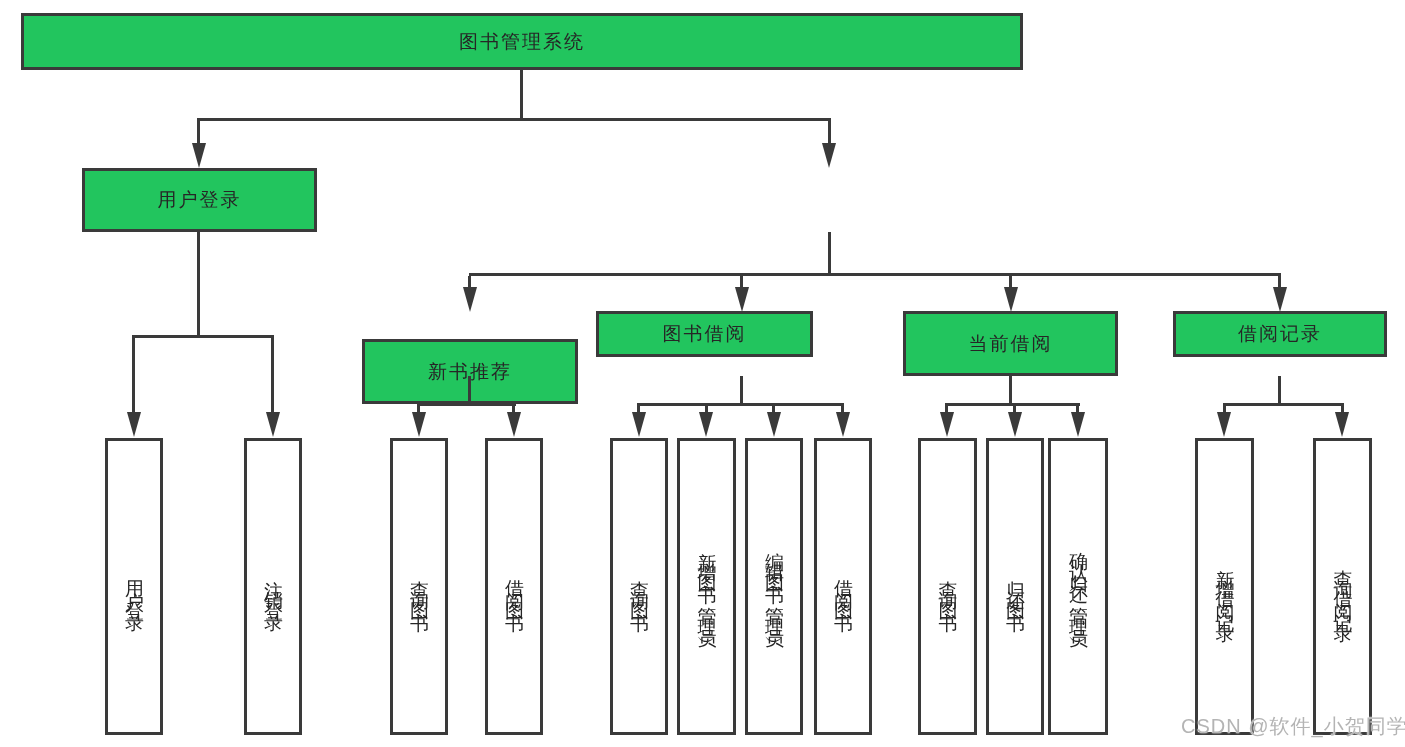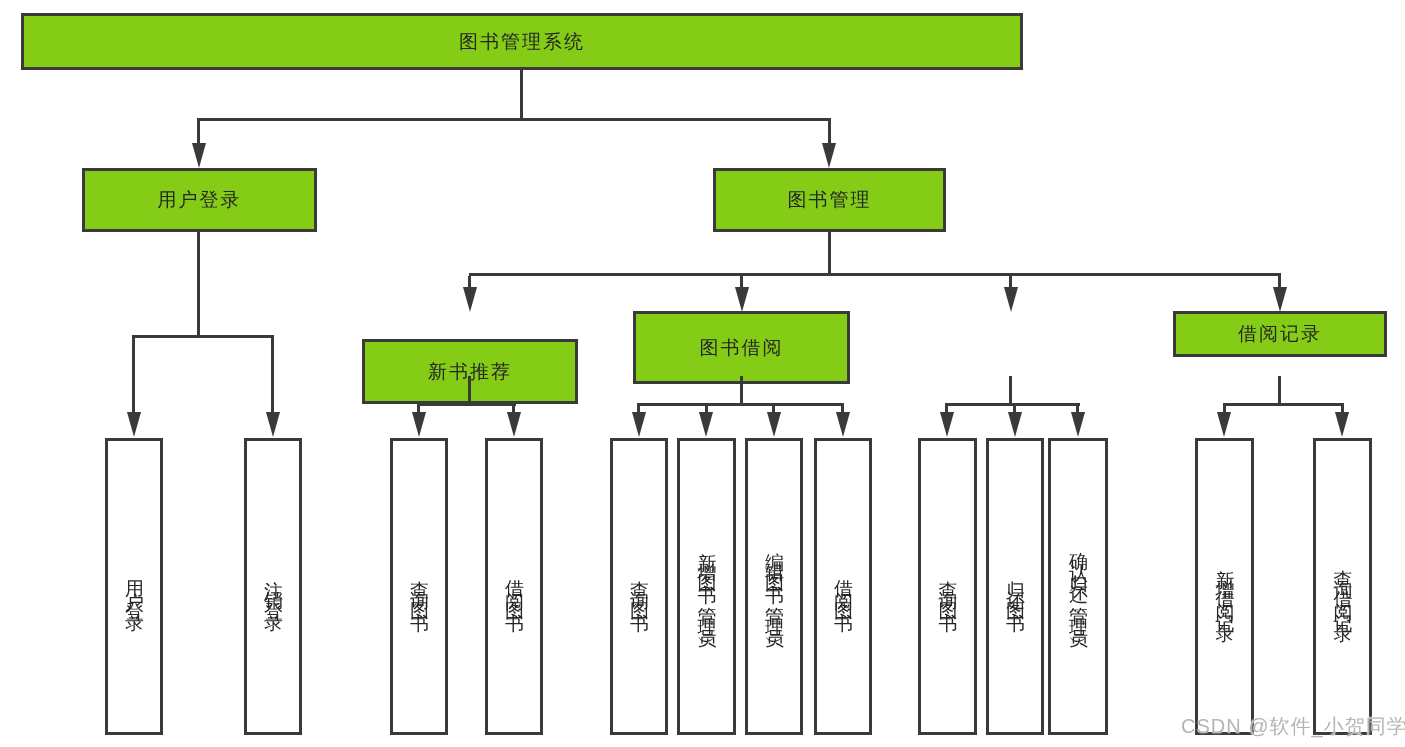--- a/index.html
+++ b/index.html
@@ -2,21 +2,21 @@
 <html><head>
 <meta charset="utf-8">
 <style>
   html,body { margin:0; padding:0; background:#ffffff; }
   #canvas {
     position:relative; width:1405px; height:747px; background:#ffffff;
     font-family:"Liberation Sans", sans-serif; overflow:hidden;
   }
   .nbox {
     position:absolute; box-sizing:border-box; border:3px solid #3a3a3a;
-    background:#84cc16; display:flex; align-items:center; justify-content:center;
+    background:#22c55e; display:flex; align-items:center; justify-content:center;
     color:#262626; font-size:19px; letter-spacing:2px; font-weight:500;
   }
   .vbox {
     position:absolute; box-sizing:border-box; border:3px solid #3a3a3a;
     background:#ffffff; display:flex; align-items:center; justify-content:center;
   }
   .vtext {
     writing-mode:vertical-rl; font-size:19px; color:#262626;
     letter-spacing:11px; line-height:1.1; font-weight:500; white-space:nowrap;
   }
@@ -45,23 +45,20 @@
   <div class="vl" style="left:520px; top:70px; height:49px;"></div>
   <div class="hl" style="left:197px; top:118px; width:634px;"></div>
   <div class="vl" style="left:197px; top:121px; height:23px;"></div>
   <div class="vl" style="left:828px; top:121px; height:23px;"></div>
   <div class="ar" style="left:192px; top:143px;"></div>
   <div class="ar" style="left:822px; top:143px;"></div>
 
   <div class="nbox" style="left:82px; top:168px; width:235px; height:64px;">
     <span>用户登录</span>
   </div>
-  <div class="nbox" style="left:713px; top:168px; width:233px; height:64px;">
-    <span>图书管理</span>
-  </div>
 
   <div class="vl" style="left:197px; top:232px; height:103px;"></div>
   <div class="hl" style="left:132px; top:335px; width:142px;"></div>
   <div class="vl" style="left:132px; top:338px; height:75px;"></div>
   <div class="vl" style="left:271px; top:338px; height:75px;"></div>
   <div class="ar" style="left:127px; top:412px;"></div>
   <div class="ar" style="left:266px; top:412px;"></div>
 
   <div class="vl" style="left:828px; top:232px; height:41px;"></div>
   <div class="hl" style="left:469px; top:273px; width:812px;"></div>
@@ -70,22 +67,25 @@
   <div class="vl" style="left:1009px; top:276px; height:13px;"></div>
   <div class="vl" style="left:1278px; top:276px; height:13px;"></div>
   <div class="ar" style="left:463px; top:287px;"></div>
   <div class="ar" style="left:735px; top:287px;"></div>
   <div class="ar" style="left:1004px; top:287px;"></div>
   <div class="ar" style="left:1273px; top:287px;"></div>
 
   <div class="nbox" style="left:362px; top:311px; width:216px; height:65px;margin-top:28px;">
     <span>新书推荐</span>
   </div>
-  <div class="nbox" style="left:633px; top:311px; width:217px; height:73px;">
+  <div class="nbox" style="left:596px; top:311px; width:217px; height:46px;">
     <span>图书借阅</span>
+  </div>
+  <div class="nbox" style="left:903px; top:311px; width:215px; height:65px;">
+    <span>当前借阅</span>
   </div>
   <div class="nbox" style="left:1173px; top:311px; width:214px; height:46px;">
     <span>借阅记录</span>
   </div>
 
   <div class="vl" style="left:468px; top:376px; height:27px;"></div>
   <div class="hl" style="left:417px; top:403px; width:99px;"></div>
   <div class="vl" style="left:417px; top:406px; height:8px;"></div>
   <div class="vl" style="left:512px; top:406px; height:8px;"></div>
   <div class="ar" style="left:412px; top:412px;"></div>

